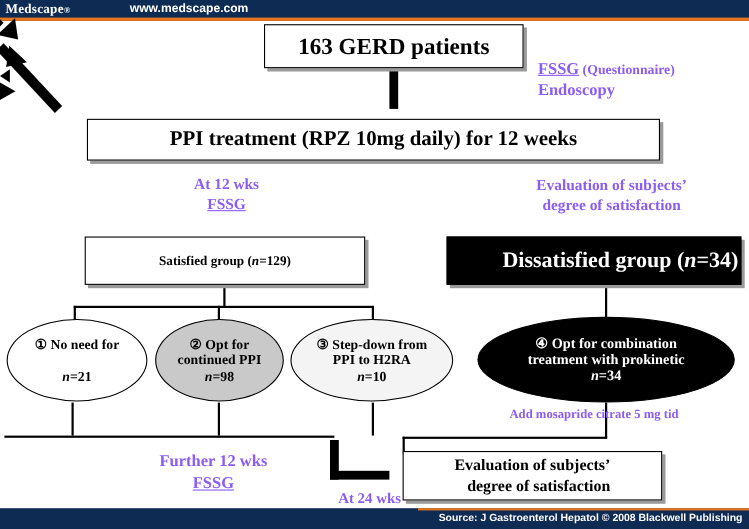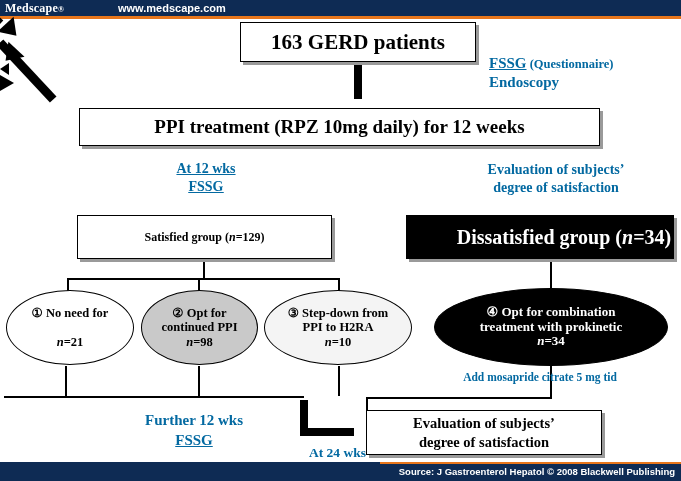--- a/index.html
+++ b/index.html
@@ -47,52 +47,52 @@
   }
 
   
   .box{
     position:absolute;
     background:#ffffff;
     border:1px solid #000000;
     box-shadow:3px 3px 0 #9a9a9a;
     box-sizing:border-box;
     display:flex;align-items:center;justify-content:center;
-    text-align:center;
+    text-align:right;
     font-weight:bold;
     color:#000000;
   }
   .box.black{
     background:#000000;color:#ffffff;border:1px solid #000000;
     box-shadow:3px 3px 0 #9a9a9a;
     padding-left:48px;
   }
 
   #box-gerd{left:240px;top:22px;width:236px;height:40px;font-size:21px;}
   #box-ppi{left:79px;top:108px;width:521px;height:38px;font-size:19px;}
   #box-satisfied{left:77px;top:215px;width:255px;height:44px;font-size:12px;}
   #box-dissatisfied{left:406px;top:215px;width:268px;height:44px;font-size:20px;}
   #box-eval-bottom{left:366px;top:410px;width:236px;height:45px;font-size:14.5px;line-height:1.25;}
 
   .italn{font-style:italic;}
 
   
   .note{
-    position:absolute;font-weight:bold;color:#0369a1;text-align:center;
+    position:absolute;font-weight:bold;color:#8b5cf6;text-align:center;
   }
   #note-fssg-endo{
     left:489px;top:54px;width:190px;font-size:15px;line-height:1.28;text-align:left;
   }
   #note-fssg-endo .small{font-size:12.5px;}
   .u{text-decoration:underline;}
 
-  #note-at12{left:144px;top:160px;width:124px;font-size:14px;line-height:1.3;text-decoration:underline;}
+  #note-at12{left:144px;top:160px;width:124px;font-size:14px;line-height:1.3;}
   #note-eval-top{left:442px;top:161px;width:228px;font-size:14px;line-height:1.3;}
   #note-further{left:108px;top:411px;width:172px;font-size:15px;line-height:1.3;}
-  #note-at24{left:262px;top:445px;width:104px;font-size:13.5px;text-align:right;}
+  #note-at24{left:284px;top:445px;width:104px;font-size:13.5px;}
   #note-mosapride{left:424px;top:371px;width:232px;font-size:11.5px;text-align:center;}
 
   
   .ell{
     position:absolute;border-radius:50%;
     border:1px solid #000;
     box-sizing:border-box;
     display:flex;align-items:center;justify-content:center;
     text-align:center;font-weight:bold;color:#000;
     line-height:1.14;

